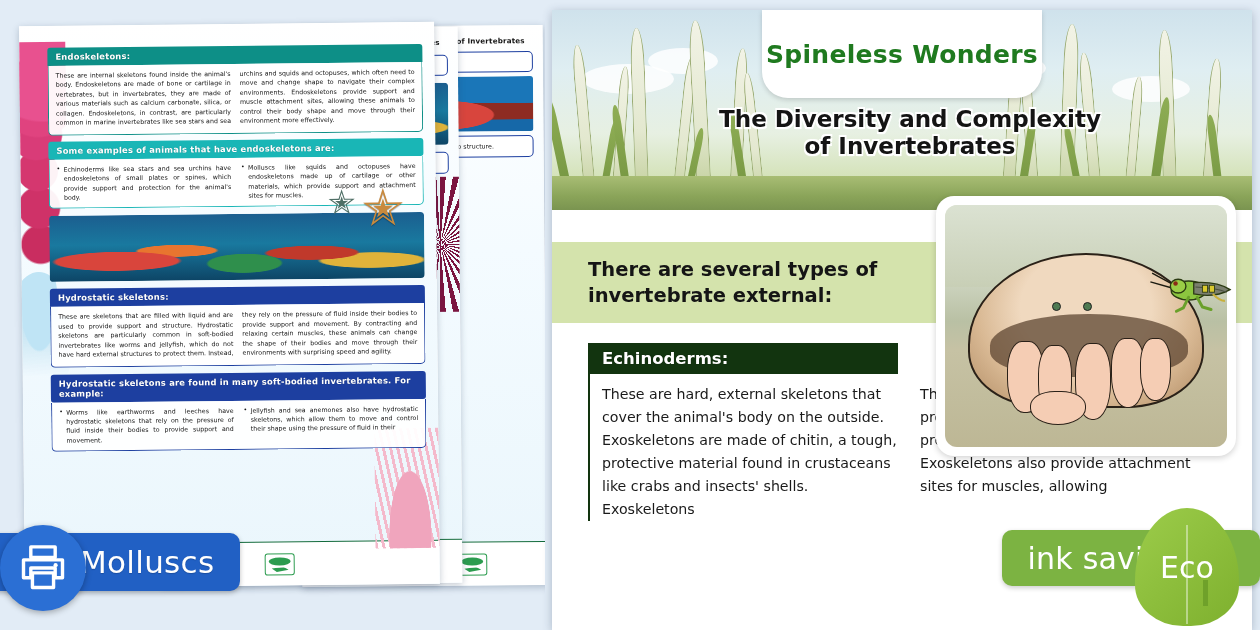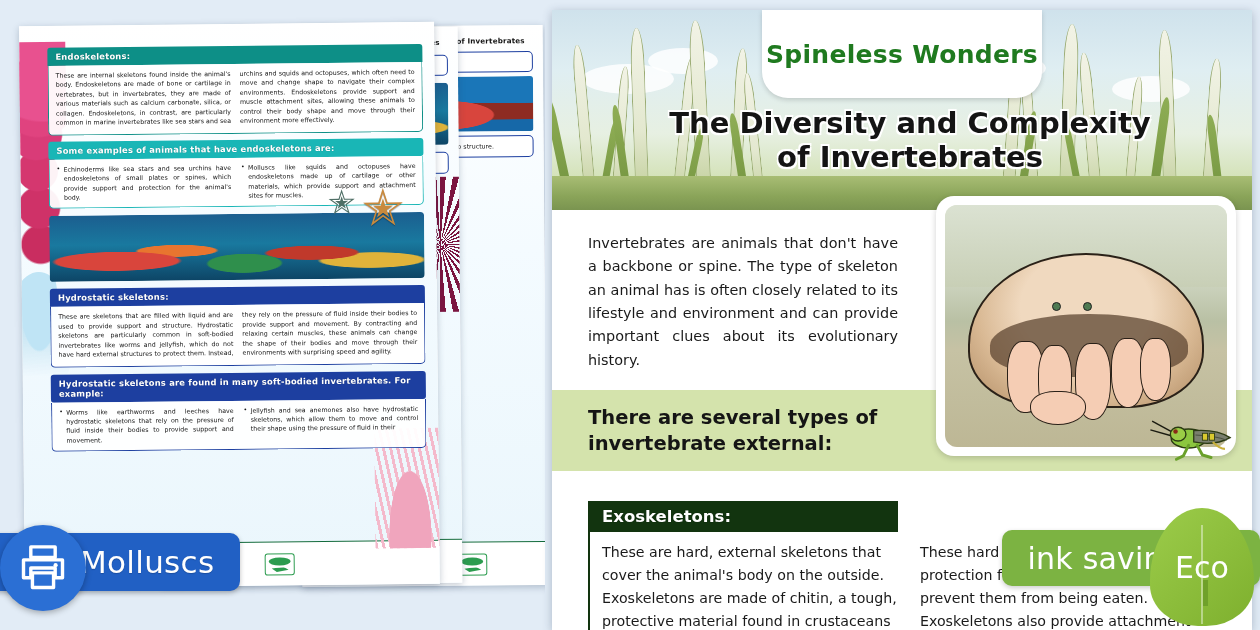--- a/index.html
+++ b/index.html
@@ -291,21 +291,21 @@
     font-weight: bold; font-size: 25px;
     color: #1f7a1f;
     letter-spacing: .3px;
   }
   #main-title {
     position: absolute; left: 16px; right: 0; top: 96px;
     z-index: 6;
     text-align: center;
     font-family: "DejaVu Sans", sans-serif;
     font-weight: bold;
-    font-size: 29px;
+    font-size: 23px;
     line-height: 1.18;
     color: #141414;
     text-shadow:
       -1.6px -1.6px 0 #fff, 1.6px -1.6px 0 #fff,
       -1.6px 1.6px 0 #fff, 1.6px 1.6px 0 #fff,
        0 2.4px 2px rgba(255,255,255,.9);
     padding: 0 28px;
   }
 
   
@@ -352,21 +352,21 @@
     position: absolute; background: #f5cdb4;
     border: 1.6px solid #2a2118; border-radius: 40% 40% 46% 46%;
   }
   .crab-eye {
     position: absolute; width: 9px; height: 9px; border-radius: 50%;
     background: #4e7a52; border: 1.4px solid #222;
   }
 
   
   #green-band {
-    margin: 18px -22px 16px -36px;
+    margin: 18px -22px 6px -36px;
     background: #d4e3ac;
     padding: 15px 22px 15px 36px;
     position: relative;
   }
   #green-band-text {
     font-family: "DejaVu Sans", sans-serif;
     font-weight: bold;
     font-size: 19.5px;
     line-height: 1.32;
     color: #151515;
@@ -416,21 +416,21 @@
     display: flex; align-items: center;
     padding: 0 78px 0 26px;
     box-shadow: 0 2px 5px rgba(0,0,0,.2);
   }
   #eco-ink-label {
     color: #fff; font-size: 30px;
     font-family: "DejaVu Sans", sans-serif;
     letter-spacing: .2px;
   }
   #eco-leaf {
-    position: absolute; right: 6px; top: -22px;
+    position: absolute; right: 21px; top: -22px;
     width: 104px; height: 118px;
     background: linear-gradient(135deg,#9ccc4a 0%,#7eb02e 100%);
     border-radius: 52% 52% 48% 48% / 64% 64% 36% 36%;
     display: flex; align-items: center; justify-content: center;
   }
   #eco-leaf:after {
     content: ""; position: absolute; left: 50%; top: 14%;
     width: 2.4px; height: 84%; margin-left: -1.2px;
     background: rgba(255,255,255,.42);
   }
@@ -591,23 +591,20 @@
     </div>
   </div>
 
   <div id="main-title">
     <div>The Diversity and Complexity</div>
     <div>of Invertebrates</div>
   </div>
 
   <div id="rp-body">
 
-    <div id="intro-row">
-      <p id="intro-text">Invertebrates are animals that don't have a backbone or spine. The type of skeleton an animal has is often closely related to its lifestyle and environment and can provide important clues about its evolutionary history.</p>
-    </div>
 
     <svg id="grasshopper" viewBox="0 0 120 64">
       <g stroke="#1a1a10" stroke-width="1.6" fill="none">
         <path d="M14 16 L40 30"></path>
           <path d="M12 26 L40 34"></path>
       </g>
       <ellipse cx="56" cy="36" rx="20" ry="11" fill="#8cc63f" stroke="#2b3a12" stroke-width="1.6"></ellipse>
       <path d="M62 27 q26 -2 42 8 q-18 10 -42 5 z" fill="#7a7f6e" stroke="#2b3a12" stroke-width="1.5"></path>
       <path d="M64 32 q24 1 36 6" stroke="#4a5040" stroke-width="1.2" fill="none"></path>
       <ellipse cx="44" cy="31" rx="9" ry="8" fill="#9acd46" stroke="#2b3a12" stroke-width="1.6"></ellipse>
@@ -637,21 +634,21 @@
 
     <div id="green-band">
       <div id="green-band-text">
         <div>There are several types of</div>
         <div>invertebrate external:</div>
       </div>
     </div>
   </div>
 
   <div id="exo-wrap">
-    <div id="exo-head">Exoskeletons:</div>
+    <div id="exo-head">Echinoderms:</div>
     <div id="exo-cols">
       <p class="exo-col">These are hard, external skeletons that cover the animal's body on the outside. Exoskeletons are made of chitin, a tough, protective material found in crustaceans like crabs and insects' shells. Exoskeletons</p>
       <p class="exo-col">These hard coverings provide excellent protection for the animal and help to prevent them from being eaten. Exoskeletons also provide attachment sites for muscles, allowing</p>
     </div>
   </div>
 </div>
 
 <div id="eco-badge">
   <div id="eco-pill">
     <span id="eco-ink-label">ink saving</span>

